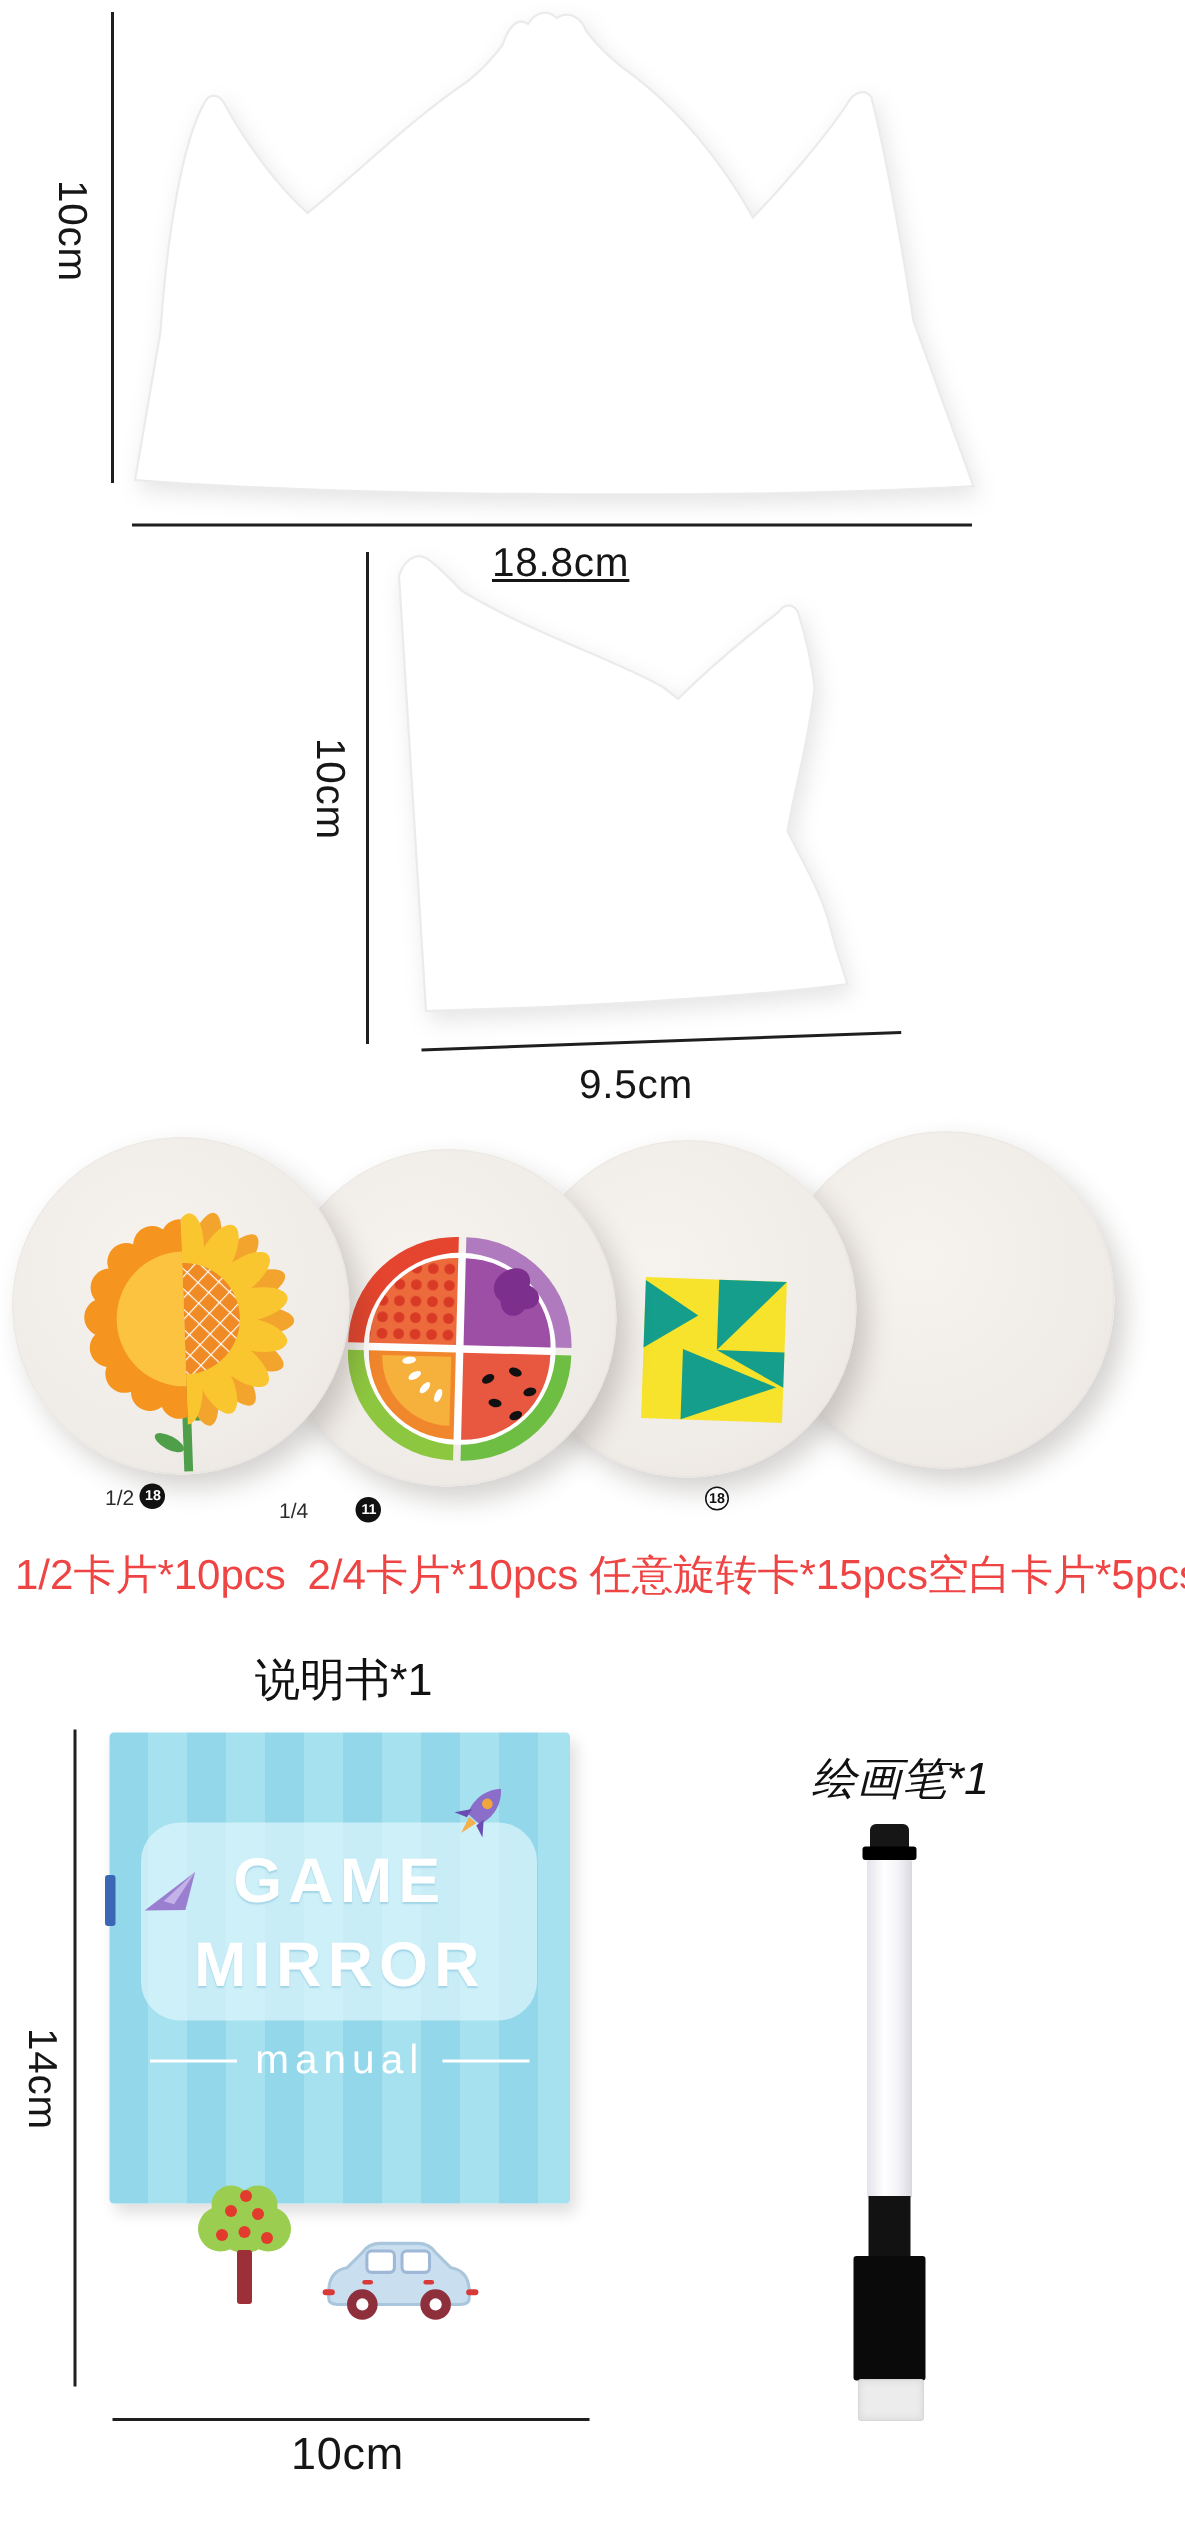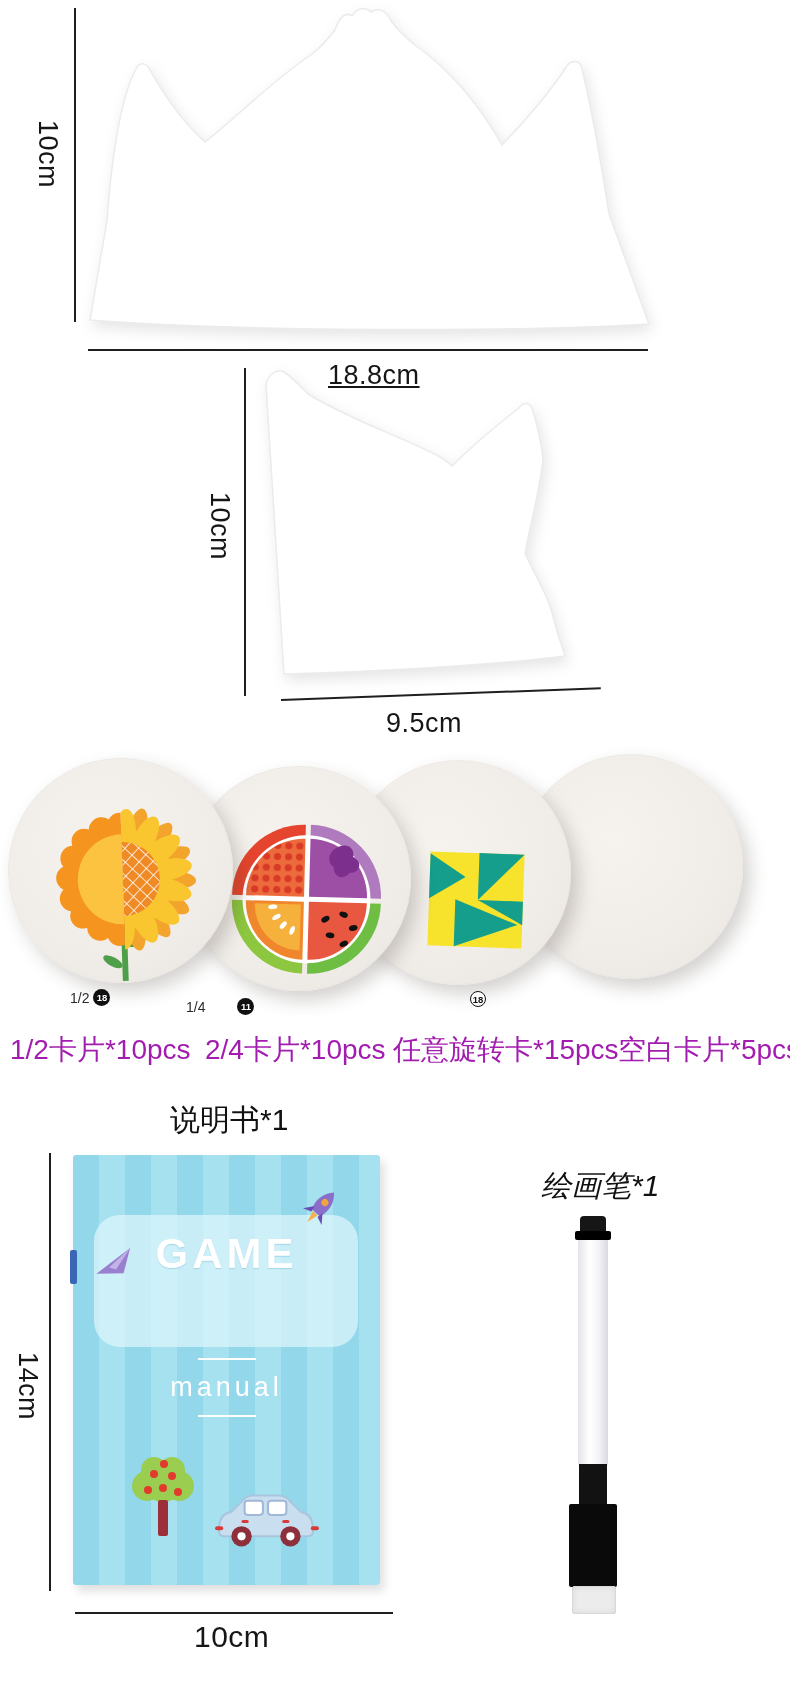--- a/index.html
+++ b/index.html
@@ -18,39 +18,39 @@
     position:absolute;width:225px;height:225px;border-radius:50%;
     background:radial-gradient(circle at 42% 38%, #f6f3ef 0%, #f0ece8 60%, #e9e4df 100%);
     box-shadow:7px 9px 18px rgba(60,50,40,0.22), inset 0 0 0 1px rgba(0,0,0,0.02);
   }
   .badge{position:absolute;display:flex;align-items:center;gap:4px;font-size:14px;color:#2b2b2b;z-index:9;}
   .badge .num{
     display:flex;align-items:center;justify-content:center;width:17px;height:17px;border-radius:50%;
     background:#111;color:#fff;font-size:9.5px;font-weight:bold;
   }
   .badge .num.outline{background:#fdfdfd;color:#111;border:1.6px solid #111;width:14px;height:14px;}
-  .caption{position:absolute;top:1031px;font-size:28px;color:#a21caf;white-space:nowrap;letter-spacing:0px;}
+  .caption{position:absolute;top:1031px;font-size:28px;color:#ef4444;white-space:nowrap;letter-spacing:0px;}
   .section-label{position:absolute;font-size:30px;color:#111;white-space:nowrap;}
   
   #booklet{
-    position:absolute;left:73px;top:1155px;width:307px;height:430px;border-radius:3px;
+    position:absolute;left:73px;top:1155px;width:307px;height:314px;border-radius:3px;
     background:repeating-linear-gradient(to right,#93d7eb 0px,#93d7eb 26px,#a6e1f0 26px,#a6e1f0 52px);
     box-shadow:4px 6px 10px rgba(0,0,0,0.13);
   }
   #booklet .panel{
     position:absolute;left:21px;top:60px;width:264px;height:132px;border-radius:26px;
     background:rgba(222,245,251,0.72);
   }
   .cover-title{
     position:absolute;width:100%;text-align:center;color:#ffffff;font-weight:bold;
     font-size:42px;letter-spacing:4px;line-height:1;text-shadow:0 1px 1px rgba(120,190,215,0.5);
   }
   .manual-row{
     position:absolute;left:0;top:203px;width:100%;display:flex;align-items:center;justify-content:center;gap:12px;
-    color:#ffffff;font-size:27px;letter-spacing:4px;flex-direction:column;
+    color:#ffffff;font-size:27px;letter-spacing:4px;
   }
   .manual-row .rule{width:58px;height:2px;background:#ffffff;}
   .spine-tab{position:absolute;left:-3px;top:95px;width:7px;height:34px;background:#3a66b5;border-radius:2px;}
   
   .pen-part{position:absolute;}
 </style>
 </head>
 <body>
 
 <div id="stage">
@@ -262,20 +262,21 @@
 
   <div class="section-label" style="left:170px;top:1100px;">说明书*1</div>
 
   <div class="dim-line-v" style="left:49px;top:1153px;height:438px;"></div>
   <div class="dim-label vlabel" style="left:12px;top:1352px;">14cm</div>
 
   <div id="booklet">
     <div class="spine-tab"></div>
     <div class="panel"></div>
     <div class="cover-title" style="top:78px;">GAME</div>
+    <div class="cover-title" style="top:134px;">MIRROR</div>
     <div class="manual-row">
       <span class="rule"></span>
       <span>manual</span>
       <span class="rule"></span>
     </div>
     <svg style="position:absolute;left:226px;top:30px;transform:rotate(42deg);" width="42" height="46" viewBox="0 0 40 44">
       <path d="M20,2 C27,9 29,19 25,28 L15,28 C11,19 13,9 20,2 Z" fill="#8B6EC9"></path>
       <circle cx="20" cy="15" r="3.4" fill="#F0A63C"></circle>
       <path d="M15,24 L8,33 L16,30 Z" fill="#6A4DB3"></path>
       <path d="M25,24 L32,33 L24,30 Z" fill="#6A4DB3"></path>

